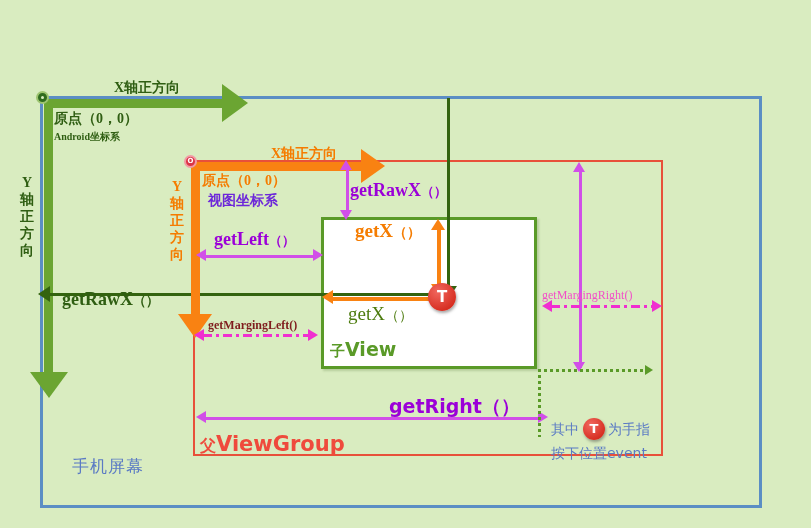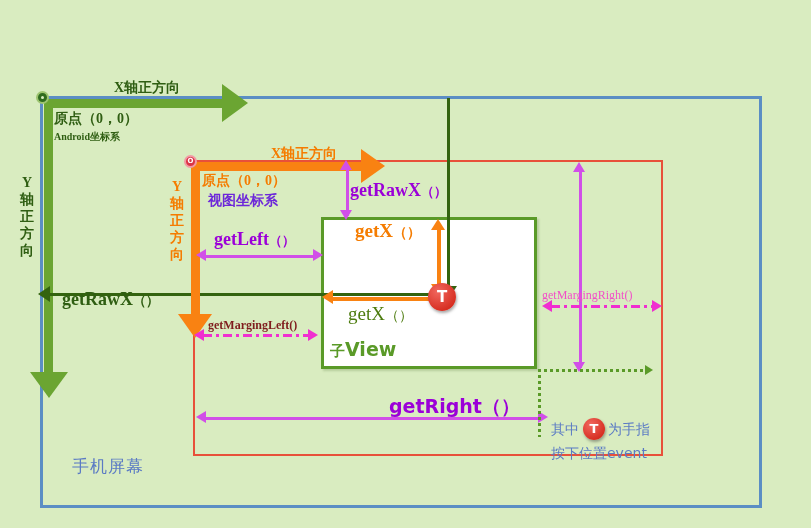--- a/index.html
+++ b/index.html
@@ -344,20 +344,21 @@
 </head>
 <body>
 
 <div id="stage">
 
 
   <div id="phone-screen"></div>
   <div id="phone-screen-label">手机屏幕</div>
 
   <div id="viewgroup"></div>
+  <div id="viewgroup-label"><span class="cjk">父</span><span>ViewGroup</span></div>
 
   <div id="childview"></div>
   <div id="childview-label"><span class="cjk">子</span><span>View</span></div>
 
   <div class="ln" id="ax-x"></div>
   <div class="ln" id="ax-y"></div>
   <div id="ax-x-head"></div>
   <div id="ax-y-head"></div>
   <div id="origin-dot"></div>
   <div id="lbl-ax-x">X轴正方向</div>

